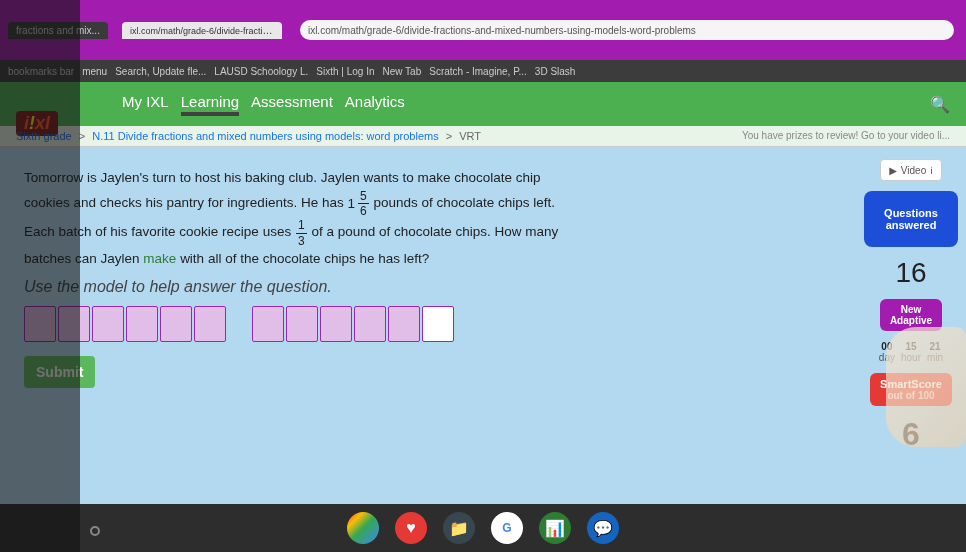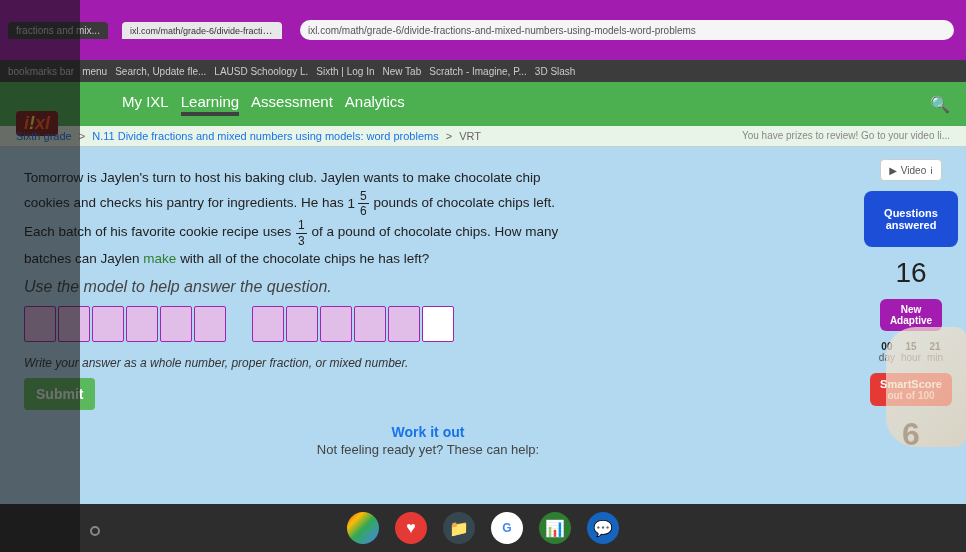--- a/index.html
+++ b/index.html
@@ -497,28 +497,23 @@
       <div class="model-group">
         <div class="model-box"></div>
         <div class="model-box"></div>
         <div class="model-box"></div>
         <div class="model-box"></div>
         <div class="model-box"></div>
         <div class="model-box empty"></div>
       </div>
     </div>
 
-    <p class="answer-instruction">Write your answer as a whole number, proper fraction, or mixed number.</p>
 
     <button class="submit-btn">Submit</button>
 
-    <div class="work-it-out">
-      <div class="work-it-out-link">Work it out</div>
-      <div class="work-it-out-sub">Not feeling ready yet? These can help:</div>
-    </div>
 
   </div>
 
   <div class="right-sidebar">
     <div class="video-btn">
       <span>▶</span>
       <span>Video</span>
       <span>ℹ</span>
     </div>
     <div class="questions-btn">Questions answered</div>

